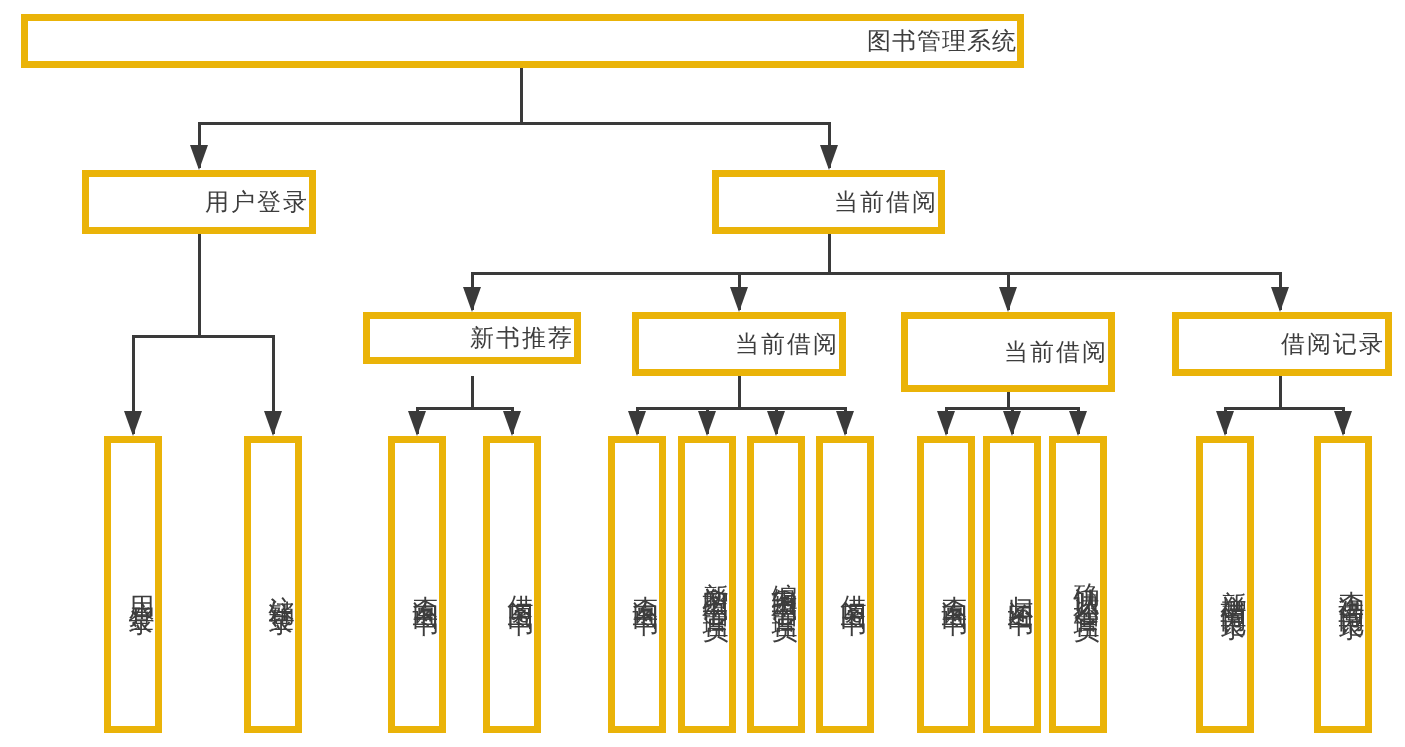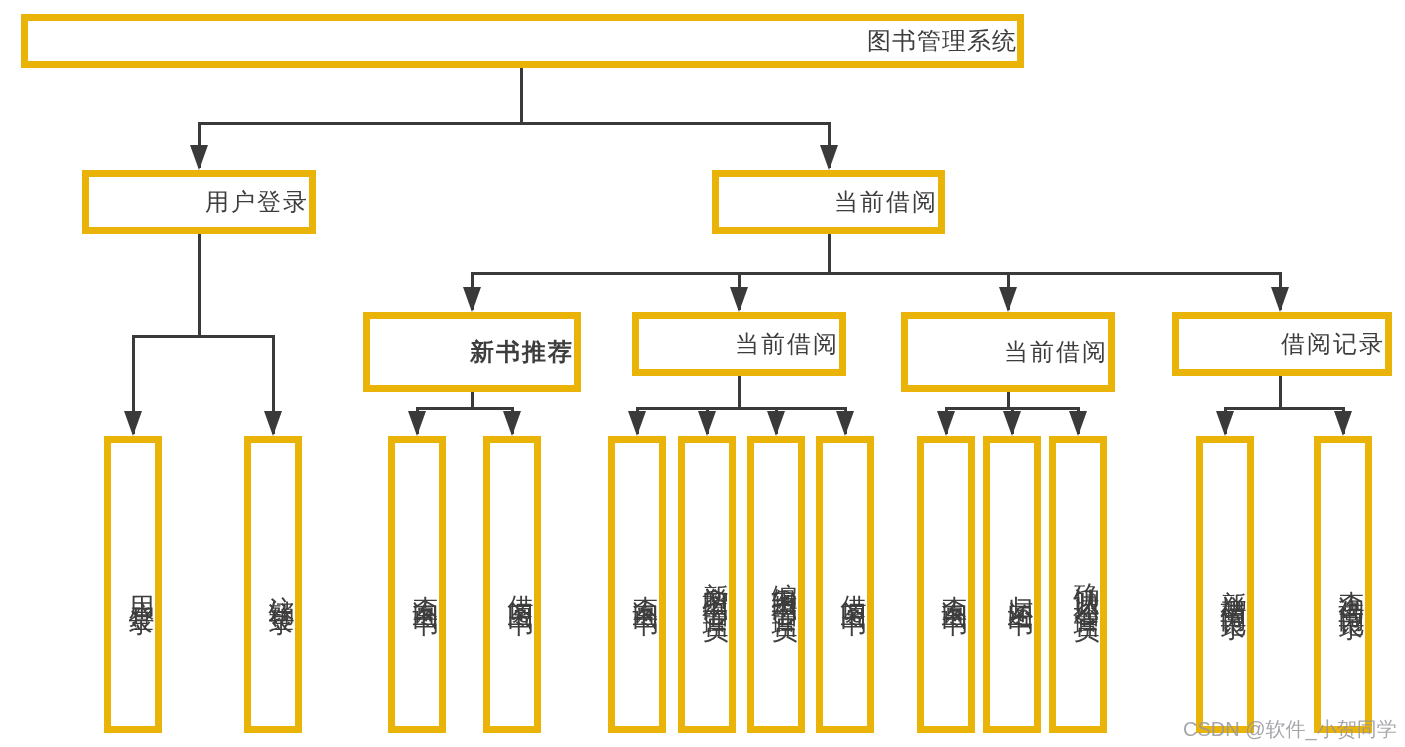--- a/index.html
+++ b/index.html
@@ -77,21 +77,21 @@
     <span class="hlabel root-label">图书管理系统</span>
   </div>
 
   <div class="node" style="left:82px;top:170px;width:234px;height:64px;">
     <span class="hlabel">用户登录</span>
   </div>
   <div class="node" style="left:712px;top:170px;width:233px;height:64px;">
     <span class="hlabel">当前借阅</span>
   </div>
 
-  <div class="node" style="left:363px;top:312px;width:218px;height:80px;font-weight:bold;">
+  <div class="node" style="left:363px;top:312px;width:218px;height:52px;">
     <span class="hlabel">新书推荐</span>
   </div>
   <div class="node" style="left:632px;top:312px;width:214px;height:64px;">
     <span class="hlabel">当前借阅</span>
   </div>
   <div class="node" style="left:901px;top:312px;width:214px;height:80px;">
     <span class="hlabel">当前借阅</span>
   </div>
   <div class="node" style="left:1172px;top:312px;width:220px;height:64px;">
     <span class="hlabel">借阅记录</span>
@@ -193,15 +193,14 @@
   <div class="arrow" style="left:1003px;top:411px;"></div>
   <div class="arrow" style="left:1069px;top:411px;"></div>
 
   <div class="v" style="left:1279px;top:376px;height:34px;"></div>
   <div class="h" style="left:1224px;top:407px;width:121px;"></div>
   <div class="v" style="left:1224px;top:407px;height:27px;"></div>
   <div class="v" style="left:1342px;top:407px;height:27px;"></div>
   <div class="arrow" style="left:1216px;top:411px;"></div>
   <div class="arrow" style="left:1334px;top:411px;"></div>
 
-  <div class="watermark">CSDN @软件_小贺同学</div>
 
 </div>
 
 </body></html>

